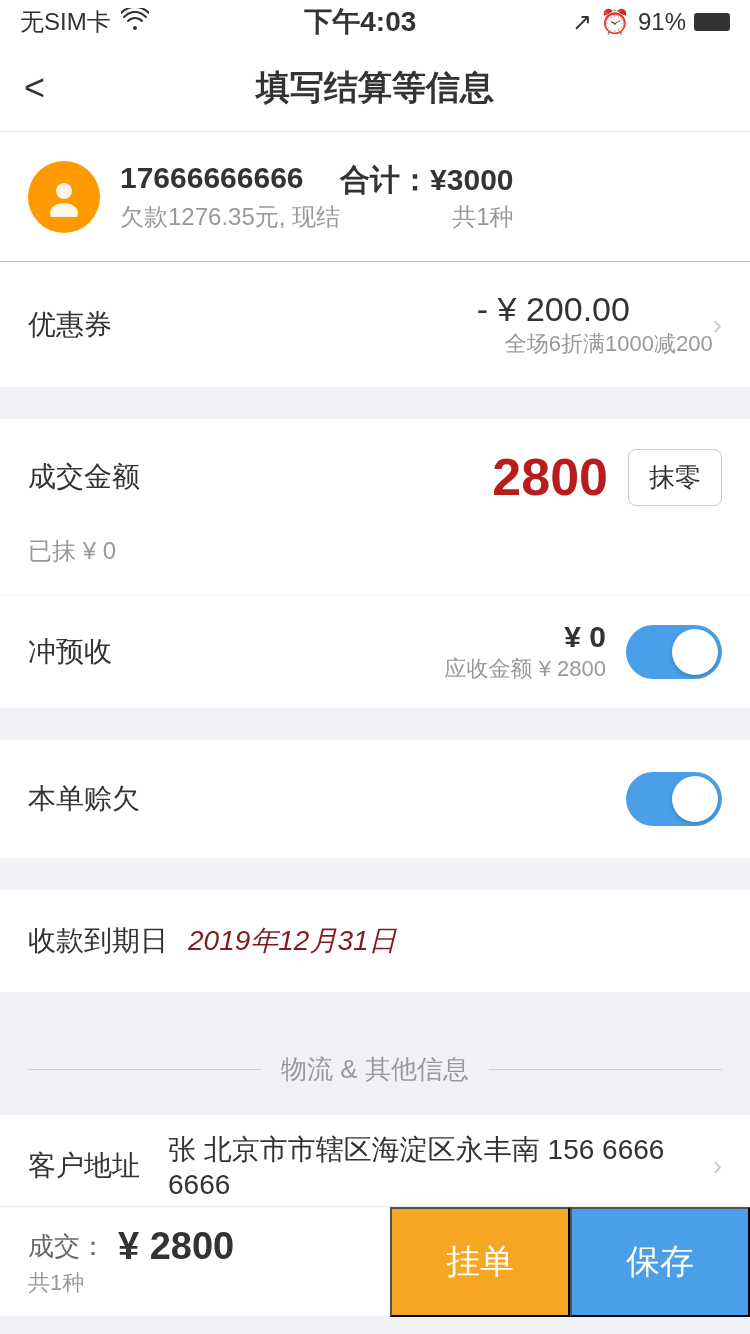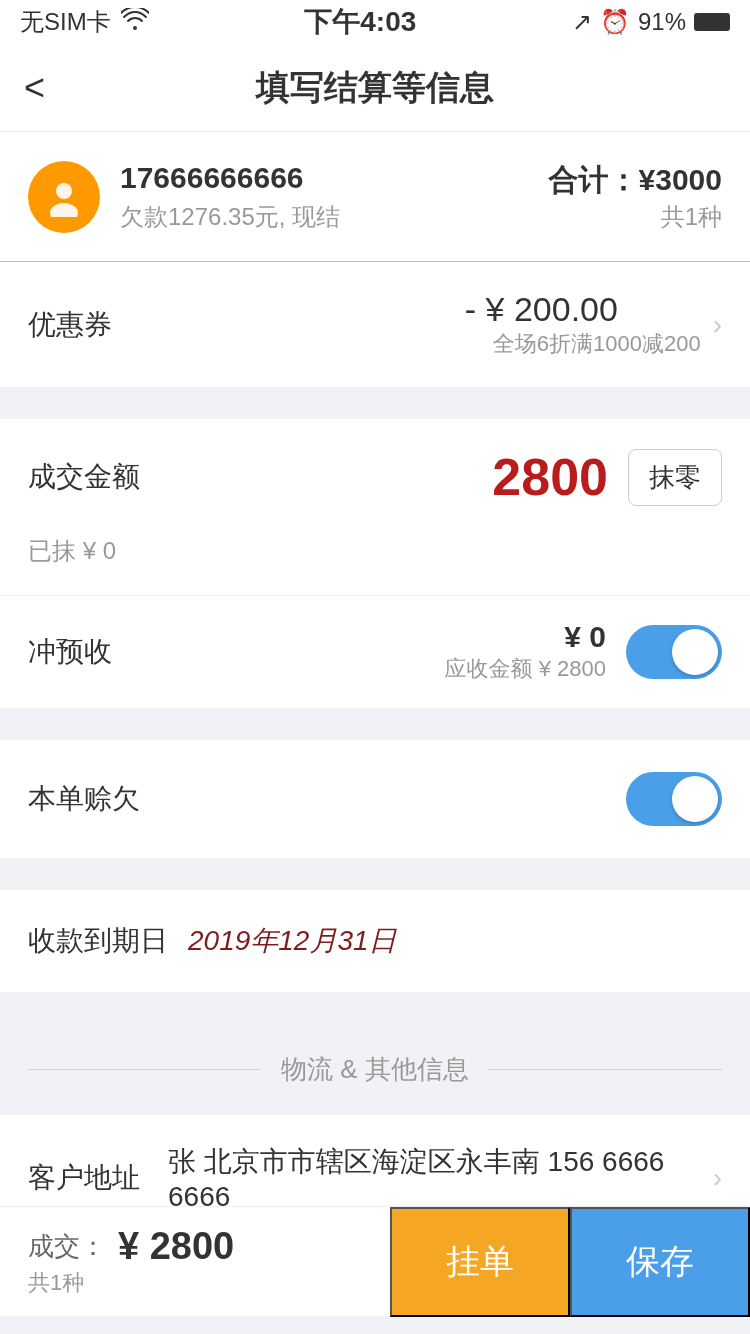--- a/index.html
+++ b/index.html
@@ -61,21 +61,20 @@
     .card {
       background: #fff;
       margin-bottom: 16px;
     }
 
     
     .customer-row {
       display: flex;
       align-items: center;
       padding: 28px 28px;
-      justify-content: space-between;
     }
     .customer-left {
       display: flex;
       align-items: center;
       gap: 20px;
     }
     .avatar {
       width: 72px;
       height: 72px;
       background: #f90;
@@ -91,21 +90,20 @@
       font-weight: 600;
       color: #333;
     }
     .customer-info .debt {
       font-size: 24px;
       color: #999;
       margin-top: 6px;
     }
     .customer-right {
       text-align: right;
-      margin-left: 43px;
     }
     .customer-right .total-amount {
       font-size: 30px;
       font-weight: 600;
       color: #333;
     }
     .customer-right .total-count {
       font-size: 24px;
       color: #999;
     }
@@ -118,21 +116,20 @@
       padding: 28px 28px;
       border-top: 1px solid #fca5a5;
     }
     .coupon-label {
       font-size: 28px;
       color: #333;
     }
     .coupon-right {
       display: flex;
       align-items: center;
-      gap: 12px;
     }
     .coupon-amount {
       font-size: 34px;
       color: #333;
       font-weight: 500;
     }
     .coupon-desc {
       font-size: 22px;
       color: #999;
       text-align: right;
@@ -292,21 +289,21 @@
       flex: 1;
       height: 1px;
       background: #d0d0d8;
     }
 
     
     .address-row {
       display: flex;
       align-items: center;
       justify-content: space-between;
-      padding: 28px 28px;
+      padding: 16px 28px;
       background: #fff;
     }
     .address-label {
       font-size: 28px;
       color: #333;
       width: 120px;
       flex-shrink: 0;
     }
     .address-value {
       flex: 1;

